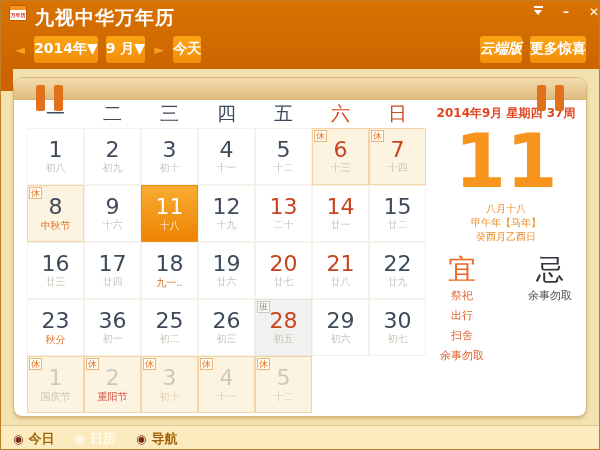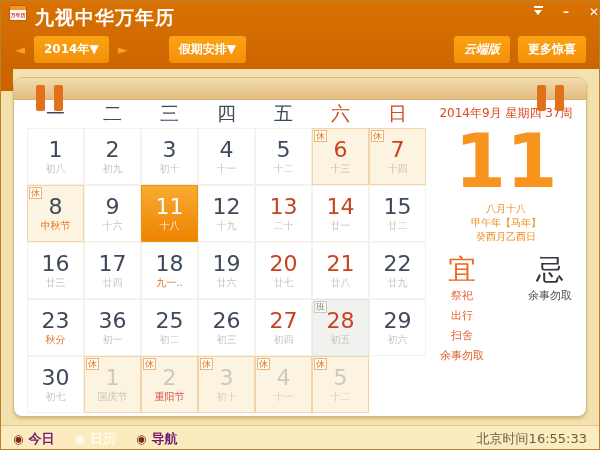--- a/index.html
+++ b/index.html
@@ -17,22 +17,22 @@
   .win-title{ color:#fff; font-size:19px; font-weight:bold; margin-left:8px; letter-spacing:1px; }
   .win-controls{ margin-left:auto; display:flex; gap:20px; align-items:flex-start; padding-top:1px; }
   .win-btn{ color:#fff; font-size:12px; font-weight:bold; line-height:12px; cursor:pointer; }
   .skin-icon{ display:inline-block; }
   .skin-bar{ display:block; width:9px; height:2px; background:#fff; margin-bottom:2px; }
   .skin-tri{ display:block; width:0; height:0; border-left:4px solid transparent;
              border-right:4px solid transparent; border-top:5px solid #fff; margin:0 auto; }
 
   .toolbar{ height:40px; display:flex; align-items:center; padding:0 13px; gap:8px; }
   .nav-arrow{ color:#F6A21C; font-size:13px; line-height:13px; cursor:pointer; width:12px; text-align:center; }
-  .tb-btn{ background:linear-gradient(#FBA313,#F3900A); color:#fff; font-size:12px; font-weight:bold;
-           border:none; border-radius:3px; height:27px; padding:0 10px; cursor:pointer;
+  .tb-btn{ background:linear-gradient(#FBA313,#F3900A); color:#fff; font-size:14px; font-weight:bold;
+           border:none; border-radius:3px; height:27px; padding:0 0; cursor:pointer;
            font-family:inherit; white-space:nowrap; }
   .gap-l{ margin-left:32px; }
   .push-r{ margin-left:auto;font-style:italic; }
 
   
   .content{ position:relative; height:356px; }
   .notch{ position:absolute; left:0; top:0; width:12px; height:22px; background:#CC6500; }
   .paper{ position:absolute; left:12px; top:8px; width:574px; height:340px; background:#fff;
           border:1px solid #D9B97E; border-radius:9px; box-shadow:0 2px 3px rgba(150,110,40,.35); overflow:hidden; }
   .paper-band{ height:22px; background:linear-gradient(#F2DCAE,#E2BC80); border-bottom:1px solid #D8B274;
@@ -50,46 +50,46 @@
   .cell{ position:relative; display:flex; flex-direction:column; align-items:center;
          justify-content:center; gap:1px; cursor:pointer; }
   .cell.bg-normal{ background:#FFFFFF; border:1px solid #F5F2EB; }
   .cell.bg-holiday{ background:#FDF3E1; border:1px solid #F4D4A6; }
   .cell.bg-selected{ background:linear-gradient(#F8AC32,#EE8201); border:1px solid #E8940B; }
   .cell.bg-workday{ background:#F1F1EF; border:1px solid #E7E7E4; }
   .num{ font-size:22px; line-height:24px; }
   .num.weekday{ color:#3E4A59; } .num.weekend{ color:#C8431F; }
   .num.selected{ color:#FFFFFF; } .num.dim{ color:#CBC8BD; }
   .sub{ font-size:10px; line-height:12px; white-space:nowrap; }
-  .sub.lunar{ color:#C6C3B8; } .sub.festival{ color:#E2722B; }
+  .sub.lunar{ color:#C6C3B8;font-family:Liberation Mono, monospace; } .sub.festival{ color:#E2722B; }
   .sub.festival-gray{ color:#BCBAAE; } .sub.festival-red{ color:#D6544A; }
   .sub.lunar-dim{ color:#DCCDB4; } .sub.festival-dim{ color:#C9C6BB; }
   .sub.selected{ color:#FFEFD9; }
   .badge{ position:absolute; top:1px; left:1px; font-size:9px; line-height:10px; padding:0 1px; border:1px solid; }
   .badge.rest{ color:#E2701D; border-color:#E8B77E; background:#FFFDF5; }
   .badge.work{ color:#8A8A84; border-color:#C9C9C2; background:#FAFAF7; }
 
   
   .side-panel{ flex:1; text-align:center; padding-top:5px; }
-  .panel-date{ font-size:12px; font-weight:normal; color:#E0451F; white-space:nowrap; }
+  .panel-date{ font-size:12px; font-weight:bold; color:#E0451F; white-space:nowrap; }
   .big-day{ font-size:74px; font-weight:bold; color:#F7941D; line-height:72px; margin-top:3px; }
   .lunar-lines{ margin-top:5px; }
   .lunar-line{ font-size:10px; color:#F08A1E; line-height:14px; }
   .yi-ji{ display:flex; justify-content:center; gap:44px; margin-top:10px; }
   .yj-title{ font-size:28px; line-height:32px; }
   .yi .yj-title{ color:#F26522; } .ji .yj-title{ color:#32363C; }
   .yj-item{ font-size:11px; line-height:20px; }
   .yi .yj-item{ color:#E4632E; } .ji .yj-item{ color:#55514B; }
 
   
   .statusbar{ height:26px; background:#FBEBBE; border-top:1px solid #E0C892;
               display:flex; align-items:center; padding:0 12px; }
   .sb-item{ display:flex; align-items:center; gap:5px; margin-right:20px; cursor:pointer; }
   .radio{ font-size:12px; color:#7A2A1A; line-height:12px; }
-  .sb-label{ font-size:13px; font-weight:bold; color:#701a75; }
+  .sb-label{ font-size:13px; font-weight:bold; color:#a16207; }
   .sb-item.selected .radio{ color:#FFFDF2; }
   .sb-item.selected .sb-label{ color:#FFFBEE; }
   .clock{ margin-left:auto; font-size:13px; color:#6B5E45; }
 </style>
 </head>
 <body>
 
 <div class="window">
 
   <div class="header">
@@ -104,22 +104,23 @@
           <span class="skin-bar"></span>
           <span class="skin-tri"></span>
         </span>
         <span class="win-btn">–</span>
         <span class="win-btn">✕</span>
       </div>
     </div>
     <div class="toolbar">
       <span class="nav-arrow">◄</span>
       <button class="tb-btn">2014年▼</button>
+      <button class="tb-btn">9 月▼</button>
       <span class="nav-arrow">►</span>
-      <button class="tb-btn gap-l">假期安排▼</button>
+      <button class="tb-btn">今天</button>
       <button class="tb-btn push-r">云端版</button>
       <button class="tb-btn">更多惊喜</button>
     </div>
   </div>
 
   <div class="content">
     <div class="notch"></div>
     <div class="paper">
       <div class="paper-band">
         <span class="ring l1"></span>
@@ -235,24 +236,20 @@
                 <div class="sub lunar">初一</div>
               </div>
               <div class="cell bg-normal">
                 <div class="num weekday">25</div>
                 <div class="sub lunar">初二</div>
               </div>
               <div class="cell bg-normal">
                 <div class="num weekday">26</div>
                 <div class="sub lunar">初三</div>
               </div>
-              <div class="cell bg-normal">
-                <div class="num weekend">27</div>
-                <div class="sub lunar">初四</div>
-              </div>
               <div class="cell bg-workday">
                 <span class="badge work">班</span>
                 <div class="num weekend">28</div>
                 <div class="sub lunar">初五</div>
               </div>
               <div class="cell bg-normal">
                 <div class="num weekday">29</div>
                 <div class="sub lunar">初六</div>
               </div>
               <div class="cell bg-normal">
@@ -324,16 +321,15 @@
         </div>
         <div class="sb-item selected">
           <span class="radio">◉</span>
           <span class="sb-label">日历</span>
         </div>
         <div class="sb-item">
           <span class="radio">◉</span>
           <span class="sb-label">导航</span>
         </div>
       </div>
-    <div class="clock">北京时间16:55:33</div>
   </div>
 
 </div>
 
 </body></html>

